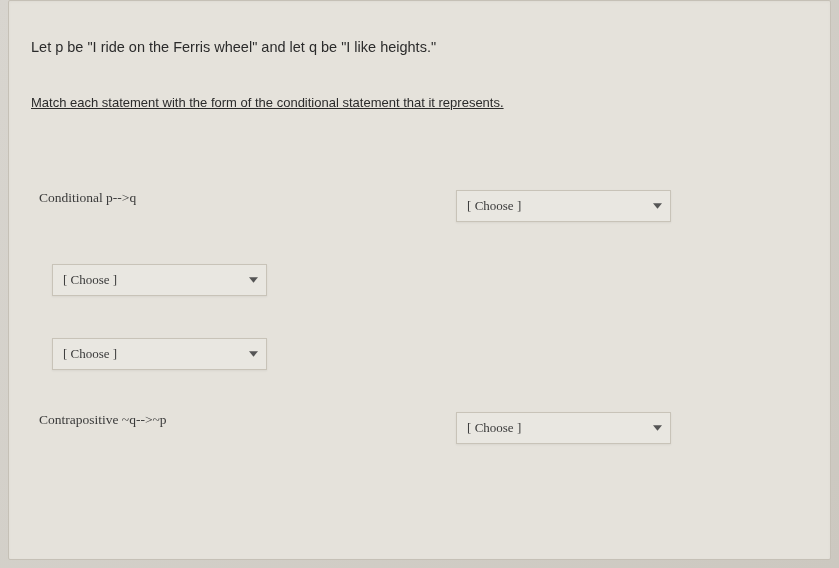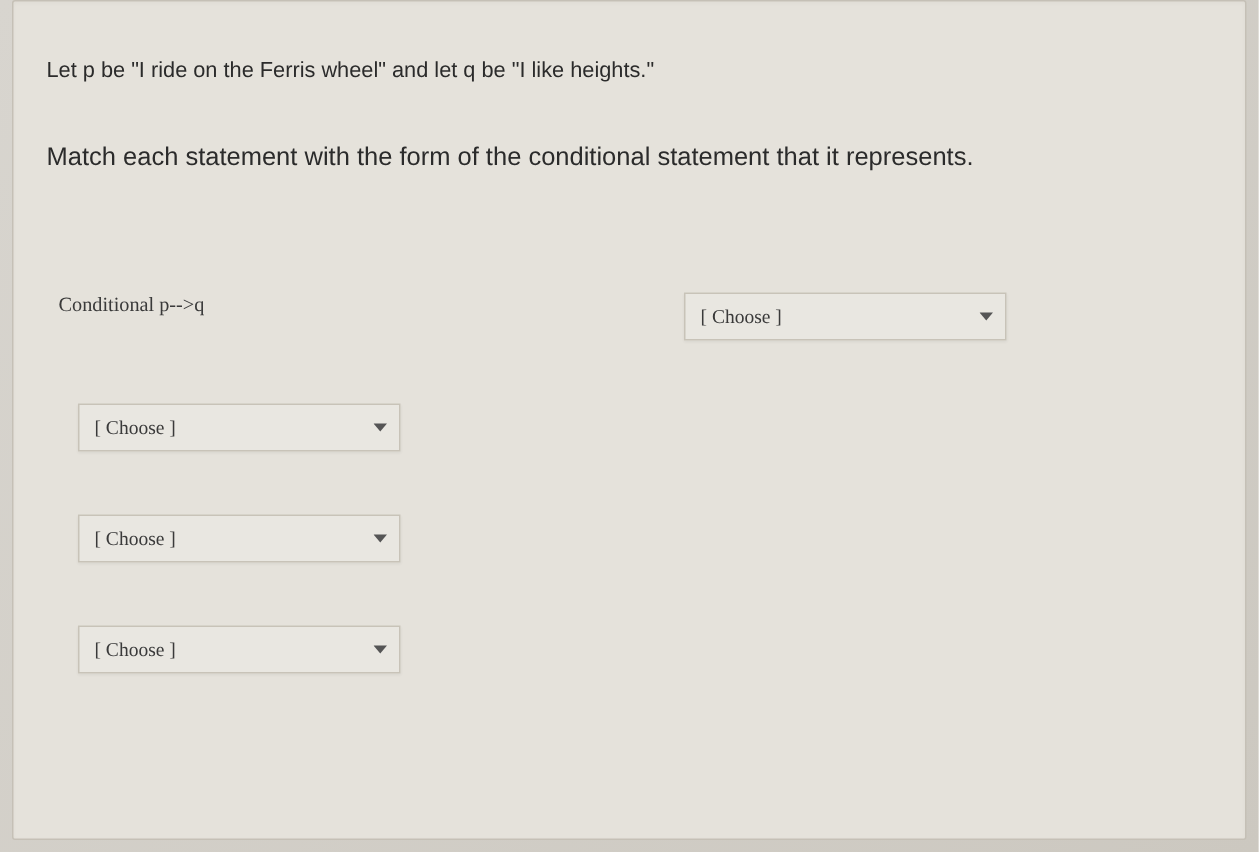--- a/index.html
+++ b/index.html
@@ -24,23 +24,24 @@
       height: 560px;
       box-shadow: inset 0 1px 3px rgba(0,0,0,0.03);
     }
     .intro {
       font-size: 14.5px;
       color: #2b2b2b;
       margin-top: 20px;
       margin-bottom: 40px;
     }
     .instruction {
-      font-size: 17px;
+      font-size: 13px;
       color: #2b2b2b;
       margin-bottom: 80px;
+      text-decoration: underline;
     }
     .row {
       display: flex;
       align-items: flex-start;
       justify-content: space-between;
       margin-bottom: 42px;
       font-family: Liberation Serif, serif;
     }
     .label-col {
       flex: 0 0 45%;
@@ -128,20 +129,21 @@
         <span class="chev">
           <svg viewBox="0 0 10 6">
               <path d="M0 0 L5 6 L10 0 Z"></path>
             </svg>
         </span>
       </div>
     </div>
   </div>
 
   <div class="row">
+    <div class="label-col">Contrapositive ~q--&gt;~p</div>
     <div class="select-col">
       <div class="dropdown">
         <span>[ Choose ]</span>
         <span class="chev">
           <svg viewBox="0 0 10 6">
               <path d="M0 0 L5 6 L10 0 Z"></path>
             </svg>
         </span>
       </div>
     </div>

